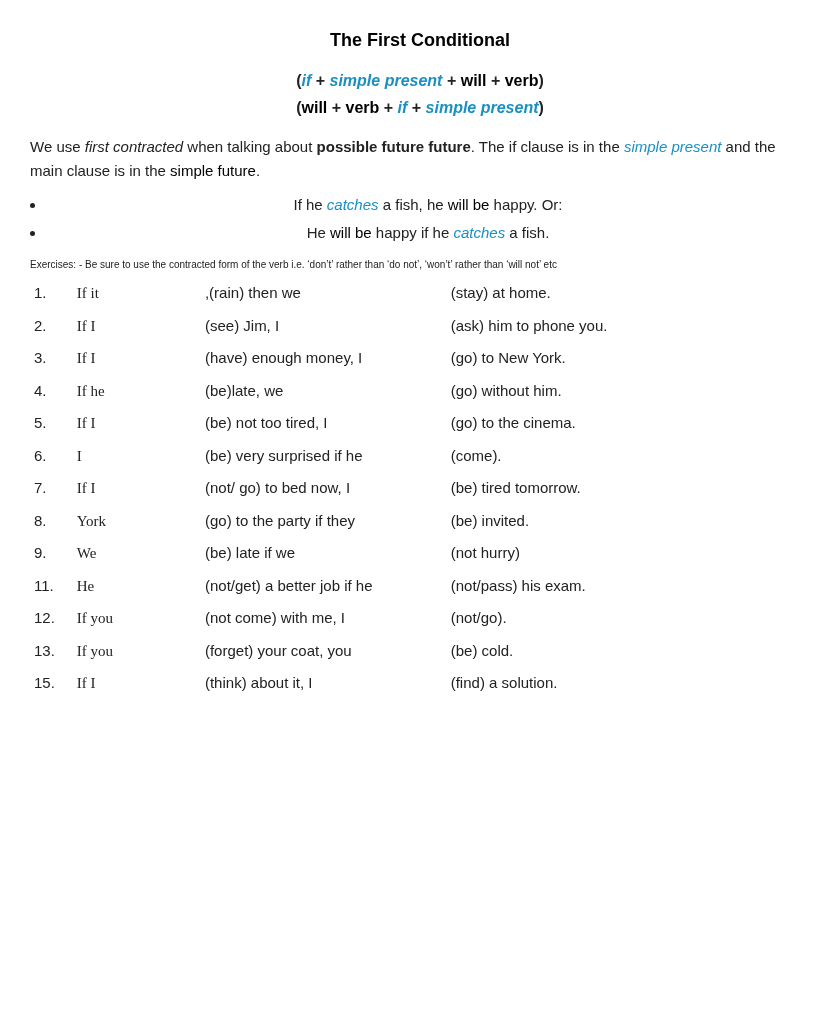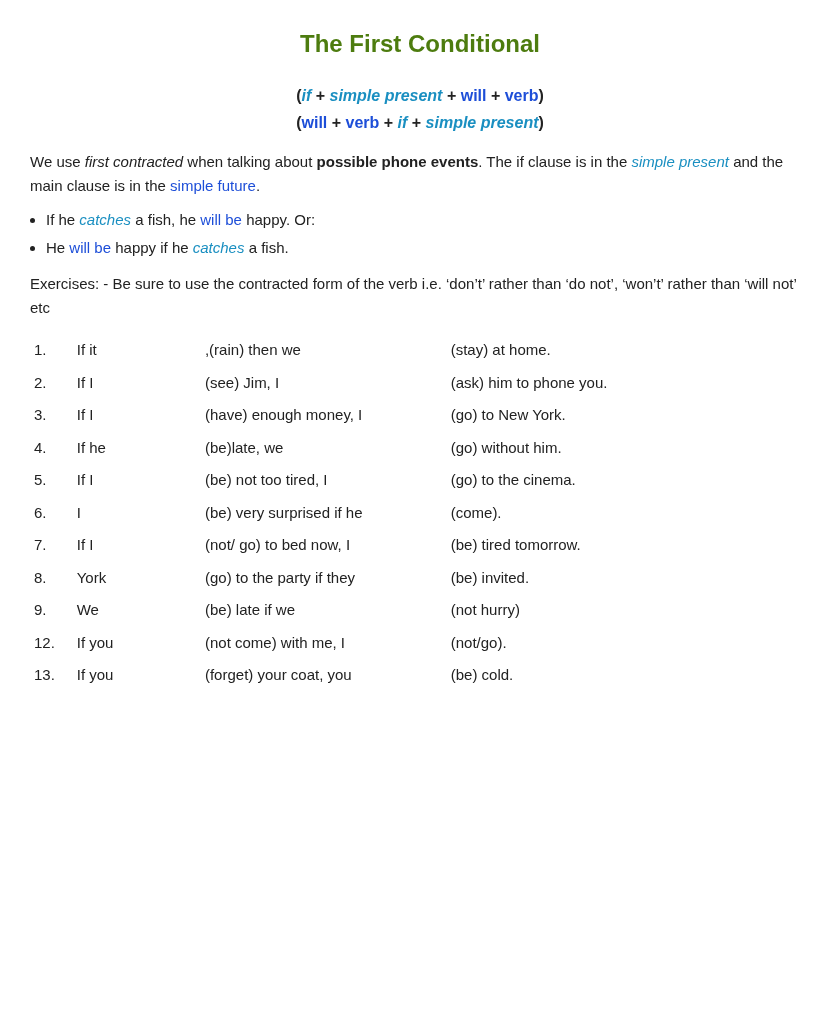--- a/index.html
+++ b/index.html
@@ -11,80 +11,82 @@
       background: #ffffff;
       font-family: Arial, sans-serif;
       font-size: 15px;
       color: #222;
       width: 840px;
       min-height: 1035px;
       padding: 30px 30px 30px 30px;
     }
     .page-title {
       text-align: center;
-      color: #4d7c0f;
-      font-size: 24px;
+      color: #000000;
+      font-size: 18px;
       font-weight: bold;
-      margin-bottom: 24px;
+      margin-bottom: 16px;
     }
     .formula-block {
       text-align: center;
       margin-bottom: 14px;
       line-height: 1.7;
       font-size: 16px;
       font-weight: bold;
     }
     .formula-line {
       display: block;
     }
     .blue { color: #1a8fc1; font-style: italic; }
-    .pink { color: #1d4ed8; }
+    .pink { color: #000000; }
 
     .intro-text {
       font-size: 15px;
       line-height: 1.6;
       margin-bottom: 10px;
     }
     .intro-text em { font-style: italic; }
     .intro-text strong { font-weight: bold; }
 
     .examples {
       margin-bottom: 12px;
       padding-left: 16px;
     }
     .examples li {
       list-style: disc;
       margin-bottom: 4px;
       font-size: 15px;
       line-height: 1.6;
+      text-align: center;
     }
 
     .exercises-intro {
-      font-size: 15px;
+      font-size: 10px;
       line-height: 1.6;
-      margin-bottom: 14px;
+      margin-bottom: 4px;
     }
 
     .exercise-table {
       width: 100%;
       border-collapse: collapse;
     }
     .exercise-table tr td {
       padding: 5px 4px;
       vertical-align: top;
       font-size: 15px;
       line-height: 1.5;
     }
     .num-col {
       width: 40px;
       white-space: nowrap;
     }
     .part1-col {
       width: 120px;
       white-space: nowrap;
+      font-family: Liberation Serif, serif;
     }
     .part2-col {
       width: 230px;
     }
     .part3-col {
       width: 340px;
     }
   </style>
 </head>
 <body>
@@ -94,21 +96,21 @@
 <div class="formula-block">
   <span class="formula-line">
     (<span class="blue">if</span> + <span class="blue">simple present</span> + <span class="pink">will</span> + <span class="pink">verb</span>)
   </span>
   <span class="formula-line">
     (<span class="pink">will</span> + <span class="pink">verb</span> + <span class="blue">if</span> + <span class="blue">simple present</span>)
   </span>
 </div>
 
 <p class="intro-text">
-  We use <em>first contracted</em> when talking about <strong>possible phone events</strong>. The if clause is in the <span class="blue">simple present</span> and the main clause is in the <span class="pink">simple future</span>.
+  We use <em>first contracted</em> when talking about <strong>possible future future</strong>. The if clause is in the <span class="blue">simple present</span> and the main clause is in the <span class="pink">simple future</span>.
 </p>
 
 <ul class="examples">
   <li>
     If he <span class="blue">catches</span> a fish, he <span class="pink">will be</span> happy. Or:
   </li>
   <li>
     He <span class="pink">will be</span> happy if he <span class="blue">catches</span> a fish.
   </li>
 </ul>
@@ -165,25 +167,37 @@
         <td class="part2-col">(go) to the party if they</td>
         <td class="part3-col">(be) invited.</td>
       </tr>
       <tr>
         <td class="num-col">9.</td>
         <td class="part1-col">We</td>
         <td class="part2-col">(be) late if we</td>
         <td class="part3-col">(not hurry)</td>
       </tr>
       <tr>
+        <td class="num-col">11.</td>
+        <td class="part1-col">He</td>
+        <td class="part2-col">(not/get) a better job if he</td>
+        <td class="part3-col">(not/pass) his exam.</td>
+      </tr>
+      <tr>
         <td class="num-col">12.</td>
         <td class="part1-col">If you</td>
         <td class="part2-col">(not come) with me, I</td>
         <td class="part3-col">(not/go).</td>
       </tr>
       <tr>
         <td class="num-col">13.</td>
         <td class="part1-col">If you</td>
         <td class="part2-col">(forget) your coat, you</td>
         <td class="part3-col">(be) cold.</td>
       </tr>
+      <tr>
+        <td class="num-col">15.</td>
+        <td class="part1-col">If I</td>
+        <td class="part2-col">(think) about it, I</td>
+        <td class="part3-col">(find) a solution.</td>
+      </tr>
     </tbody>
 </table>
 
 </body></html>

